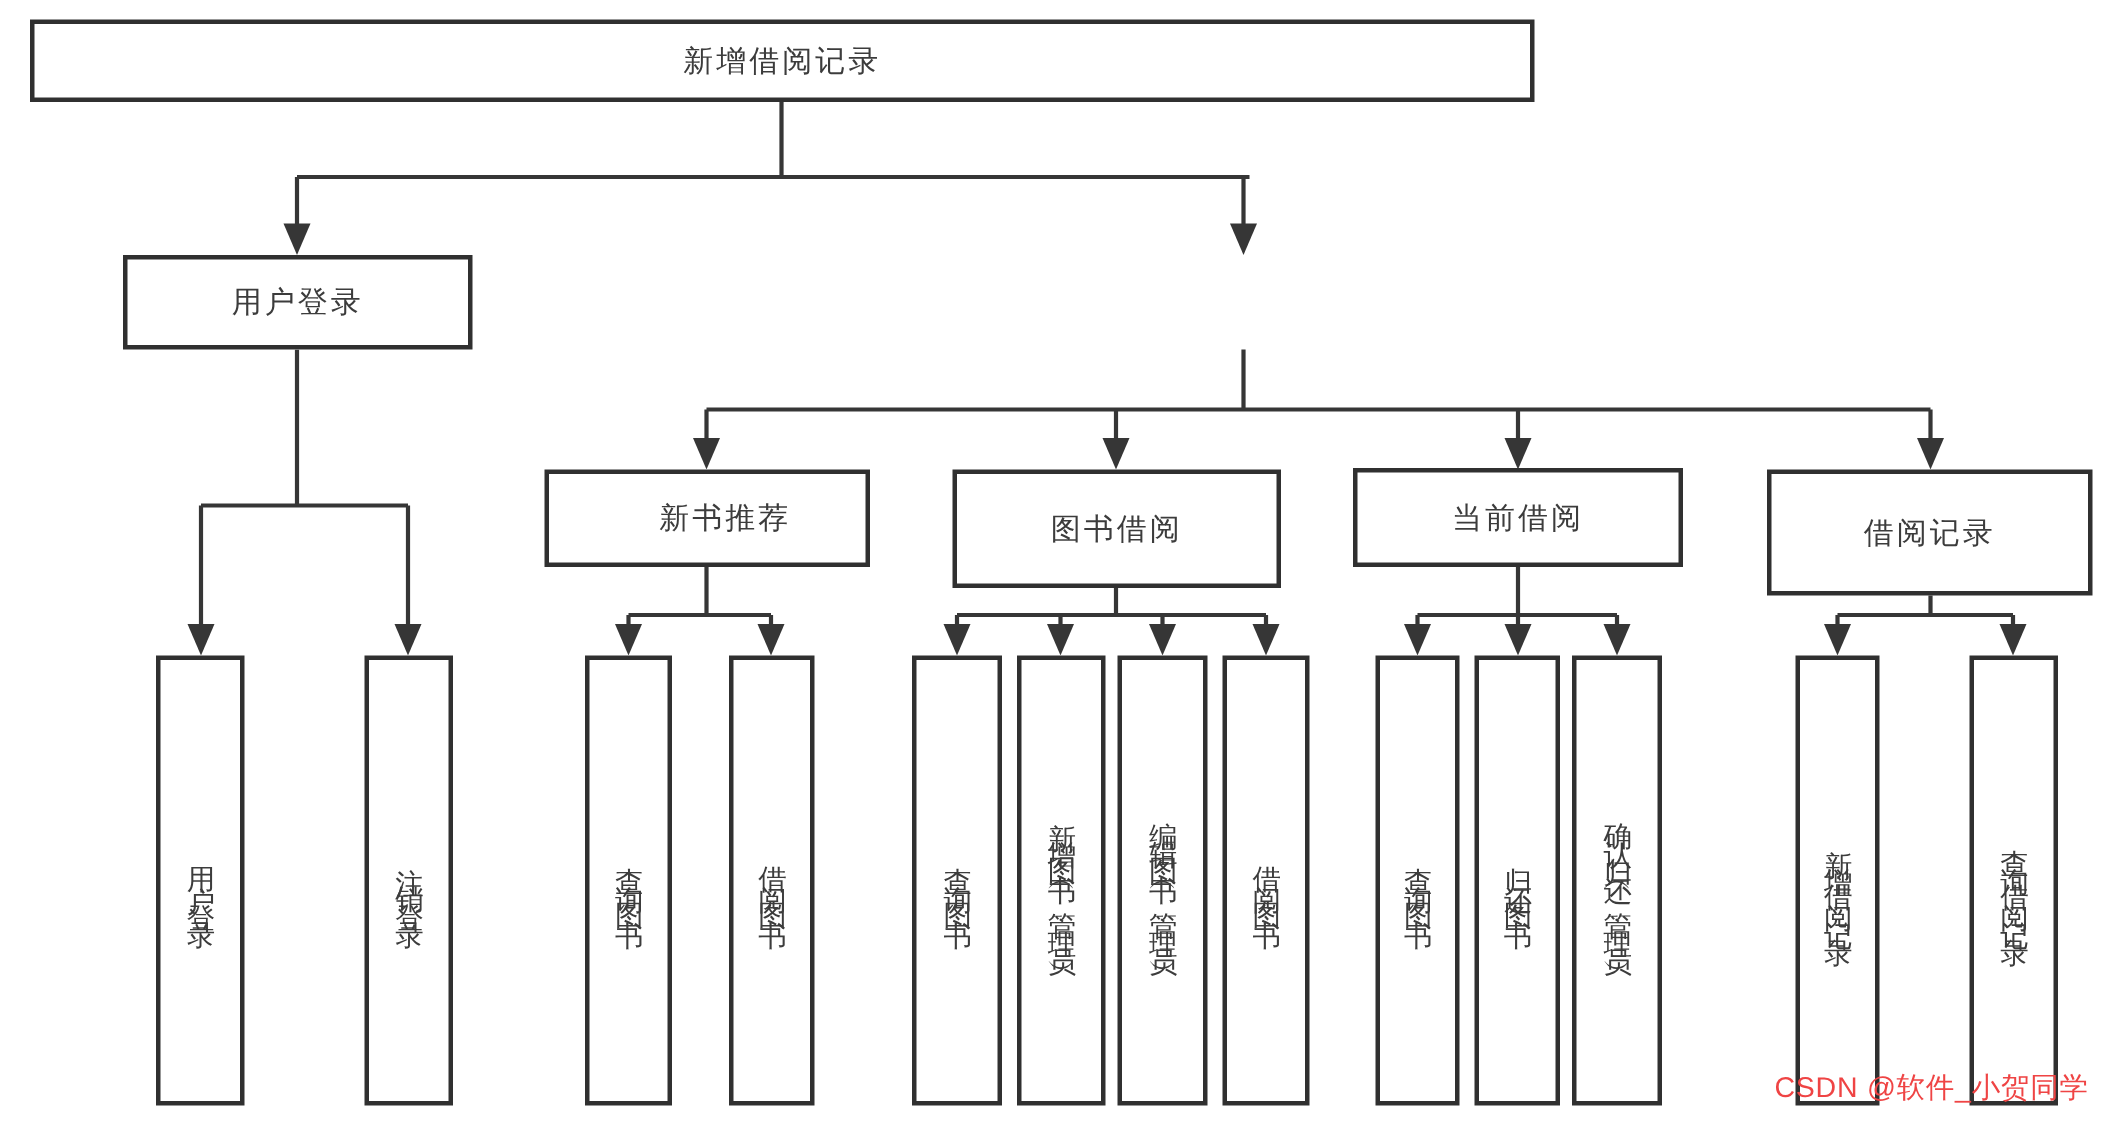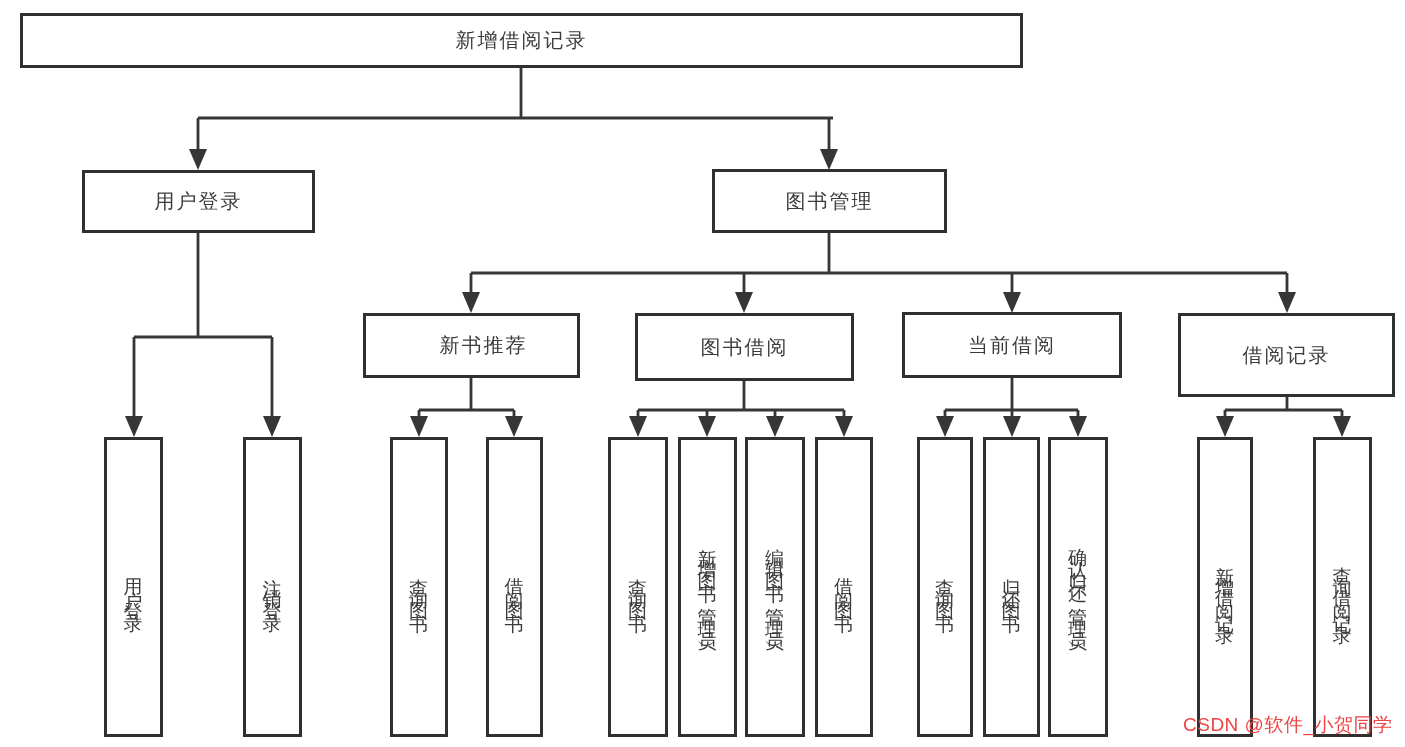--- a/index.html
+++ b/index.html
@@ -33,21 +33,21 @@
     font-size:19px;
     letter-spacing:12px;
     line-height:1;
     white-space:nowrap;
   }
   
   #root-box        { left:20px;   top:13px;  width:1003px; height:55px; }
   #n-user-login    { left:82px;   top:170px; width:233px;  height:63px; }
   #n-book-mgmt     { left:712px;  top:169px; width:235px;  height:64px; }
   #n-new-book      { left:363px;  top:313px; width:217px;  height:65px;padding-left:24px; }
-  #n-book-borrow   { left:635px;  top:313px; width:219px;  height:68px; }
+  #n-book-borrow   { left:635px;  top:313px; width:219px;  height:79px; }
   #n-current-borrow{ left:902px;  top:312px; width:220px;  height:66px; }
   #n-borrow-records{ left:1178px; top:313px; width:217px;  height:84px; }
   #l-ul1 { left:104px;  width:59px; }
   #l-ul2 { left:243px;  width:59px; }
   #l-nbr1{ left:390px;  width:58px; }
   #l-nbr2{ left:486px;  width:57px; }
   #l-bb1 { left:608px;  width:60px; }
   #l-bb2 { left:678px;  width:59px; }
   #l-bb3 { left:745px;  width:60px; }
   #l-bb4 { left:815px;  width:58px; }
@@ -114,23 +114,20 @@
     </g>
   </svg>
 
   <div class="node h-node" id="root-box">
     <span>新增借阅记录</span>
   </div>
 
   <div class="node h-node" id="n-user-login">
     <span>用户登录</span>
   </div>
-  <div class="node h-node" id="n-book-mgmt">
-    <span>图书管理</span>
-  </div>
 
   <div class="node h-node" id="n-new-book">
     <span>新书推荐</span>
   </div>
   <div class="node h-node" id="n-book-borrow">
     <span>图书借阅</span>
   </div>
   <div class="node h-node" id="n-current-borrow">
     <span>当前借阅</span>
   </div>

